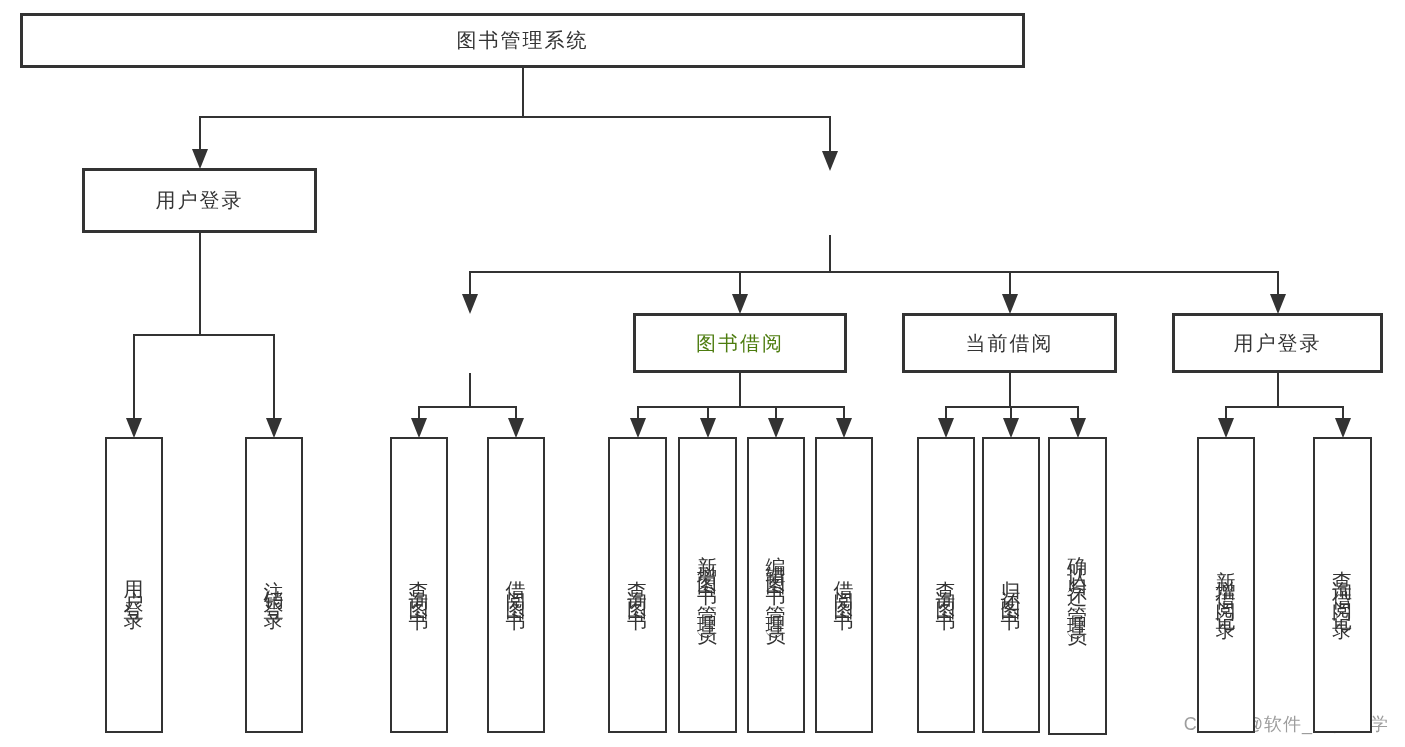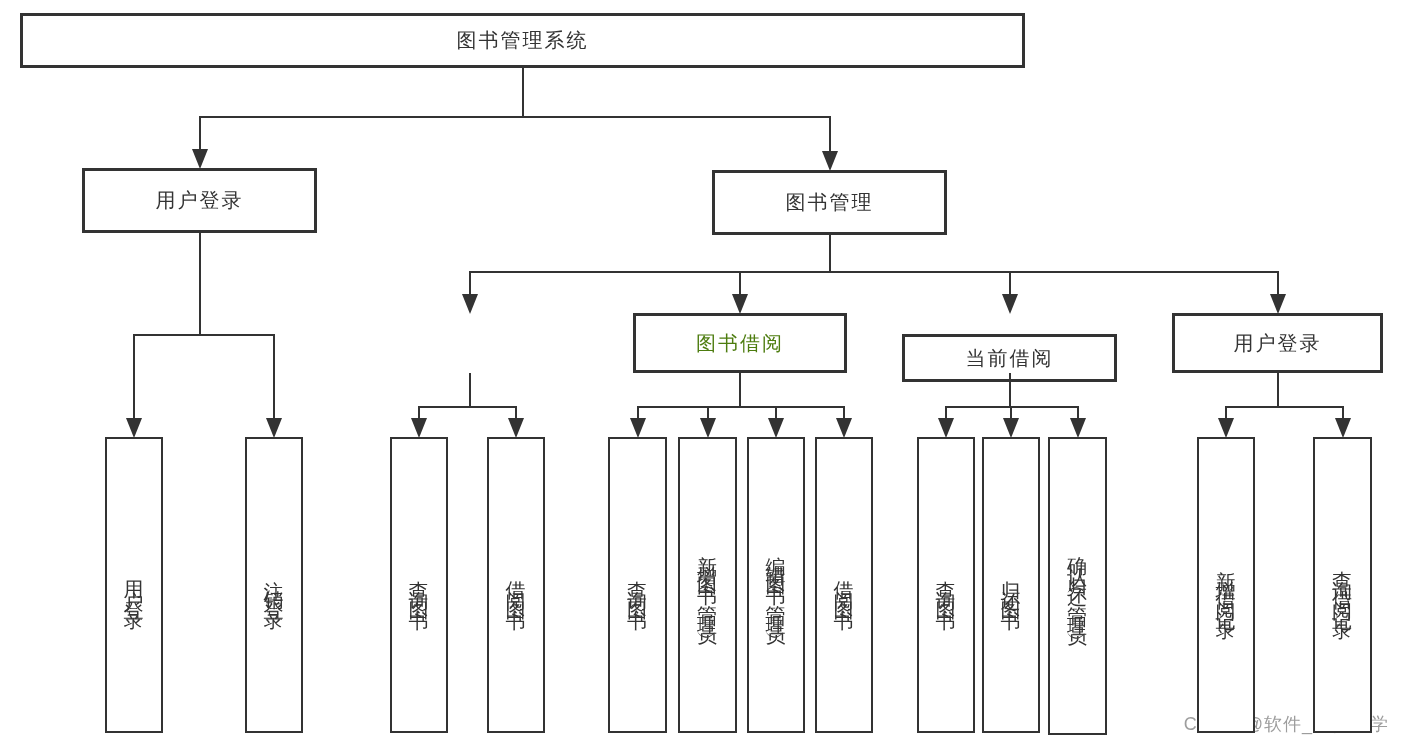--- a/index.html
+++ b/index.html
@@ -56,27 +56,24 @@
 <body>
 
 <div class="canvas" id="diagram">
   <div class="watermark">CSDN @软件_小贺同学</div>
 <div class="node h" style="left: 20px; top: 13px; width: 1005px; height: 55px; border-color: rgb(51, 51, 51); color: rgb(51, 51, 51);">
       <span class="lbl">图书管理系统</span>
     </div>
     <div class="node h" style="left: 82px; top: 168px; width: 235px; height: 65px; border-color: rgb(51, 51, 51); color: rgb(51, 51, 51);">
       <span class="lbl">用户登录</span>
     </div>
-    <div class="node h" style="left: 712px; top: 170px; width: 235px; height: 65px; border-color: rgb(51, 51, 51); color: rgb(51, 51, 51);">
-      <span class="lbl">图书管理</span>
-    </div>
     <div class="node h" style="left: 633px; top: 313px; width: 214px; height: 60px; border-color: rgb(51, 51, 51); color: #4d7c0f;">
       <span class="lbl">图书借阅</span>
     </div>
-    <div class="node h" style="left: 902px; top: 313px; width: 215px; height: 48px; border-color: rgb(51, 51, 51); color: rgb(51, 51, 51); margin-top: 21px;">
+    <div class="node h" style="left: 902px; top: 313px; width: 215px; height: 60px; border-color: rgb(51, 51, 51); color: rgb(51, 51, 51);">
       <span class="lbl">当前借阅</span>
     </div>
     <div class="node h" style="left: 1172px; top: 313px; width: 211px; height: 60px; border-color: rgb(51, 51, 51); color: rgb(51, 51, 51);">
       <span class="lbl">用户登录</span>
     </div>
     <div class="node v" style="left: 105px; top: 437px; width: 58px; height: 296px; border-color: rgb(51, 51, 51); color: rgb(51, 51, 51);">
       <span class="lbl">用户登录</span>
     </div>
     <div class="node v" style="left: 245px; top: 437px; width: 58px; height: 296px; border-color: rgb(51, 51, 51); color: rgb(51, 51, 51);">
       <span class="lbl">注销登录</span>

